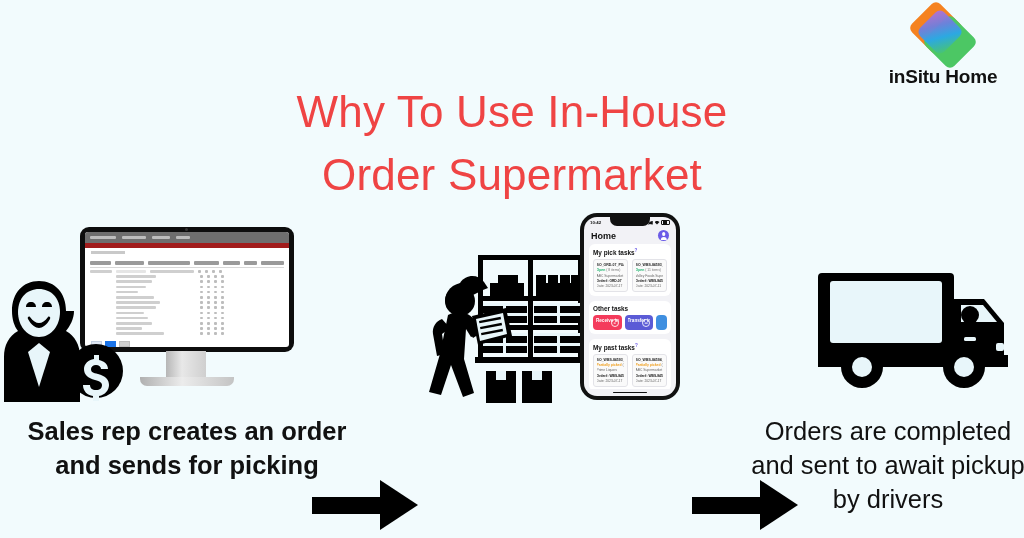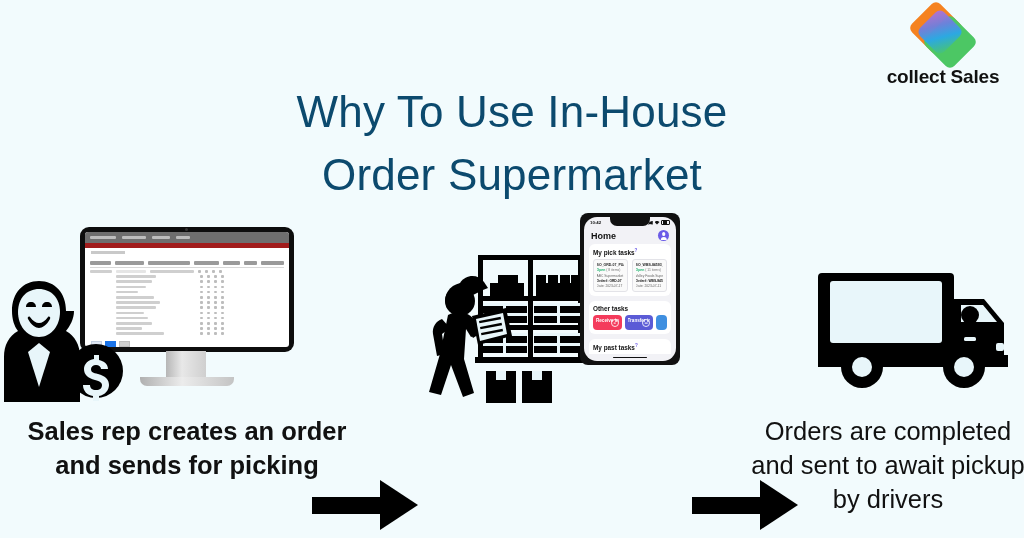--- a/index.html
+++ b/index.html
@@ -19,21 +19,21 @@
   .logo-sq.orange{left:10px;top:0;background:#f58220;transform:rotate(45deg);}
   .logo-sq.green{left:24px;top:14px;background:#4cc764;transform:rotate(45deg);}
   .logo-sq.blend{left:17px;top:7px;width:34px;height:34px;
     background:linear-gradient(120deg,#b86fd6 0%,#6d7fe0 35%,#2aa7e8 62%,#4cc764 100%);
     transform:rotate(45deg);opacity:.95;}
   .logo-text{font-size:19px;font-weight:bold;color:#111;letter-spacing:-.2px;white-space:nowrap;}
 
   
   .title{
     position:absolute;left:0;right:0;top:52px;
-    text-align:center;color:#0c4a6e;
+    text-align:center;color:#ef4444;
     font-size:44px;line-height:1.42;font-weight:normal;
     letter-spacing:.2px;
   }
   .title span{display:block;}
 
   
   .flow{position:absolute;left:0;top:205px;width:1024px;height:210px;}
   .panel{position:absolute;top:0;height:210px;}
   .p1{left:0;width:310px;}
   .p2{left:420px;width:270px;}
@@ -80,22 +80,22 @@
   .pager i.on{background:#1a73e8;border-color:#1a73e8;}
   .pager i.gray{background:#cfcfcf;border-color:#bdbdbd;}
 
   
   .rep{position:absolute;left:4px;top:72px;width:120px;height:125px;}
 
   
   .wh{position:absolute;left:0px;top:48px;width:175px;height:152px;}
 
   
-  .phone{position:absolute;left:160px;top:8px;width:100px;height:152px;
-    background:#111;border-radius:8px;padding:4px;box-sizing:border-box;}
+  .phone{position:absolute;left:160px;top:8px;width:100px;height:187px;
+    background:#111;border-radius:17px;padding:4px;box-sizing:border-box;}
   .ph-screen{width:100%;height:100%;background:#f2f2f6;border-radius:13px;overflow:hidden;position:relative;
     display:flex;flex-direction:column;}
   .notch{position:absolute;left:50%;transform:translateX(-50%);top:0;width:40px;height:9px;background:#111;border-radius:0 0 7px 7px;z-index:3;}
   .statusbar{height:11px;display:flex;align-items:center;justify-content:space-between;padding:0 6px;font-size:4.4px;color:#111;font-weight:bold;}
   .sb-right{display:flex;align-items:center;gap:1.5px;}
   .sb-right .bars{width:5px;height:4px;background:#111;clip-path:polygon(0 70%,20% 70%,20% 100%,0 100%,30% 40%,45% 40%,45% 100%,30% 100%,55% 15%,70% 15%,70% 100%,55% 100%,80% 0,95% 0,95% 100%,80% 100%);}
   .sb-right .wifi{width:5px;height:4px;background:#111;clip-path:polygon(50% 100%,0 35%,50% 0,100% 35%);}
   .sb-right .batt{width:7px;height:3.6px;border:.6px solid #111;border-radius:1px;position:relative;}
   .sb-right .batt::after{content:"";position:absolute;left:.5px;top:.5px;bottom:.5px;width:60%;background:#111;}
   .ph-head{display:flex;align-items:center;justify-content:space-between;padding:2px 7px 3px;}
@@ -132,21 +132,21 @@
 <body>
 
 <div class="stage">
 
   <div class="logo-wrap">
     <div class="logo-mark">
       <div class="logo-sq orange"></div>
       <div class="logo-sq green"></div>
       <div class="logo-sq blend"></div>
     </div>
-    <div class="logo-text">collect Sales</div>
+    <div class="logo-text">inSitu Home</div>
   </div>
 
   <h1 class="title">
     <span>Why To Use In-House</span>
     <span>Order Supermarket</span>
   </h1>
 
   <div class="flow">
 
     <div class="panel p1">

